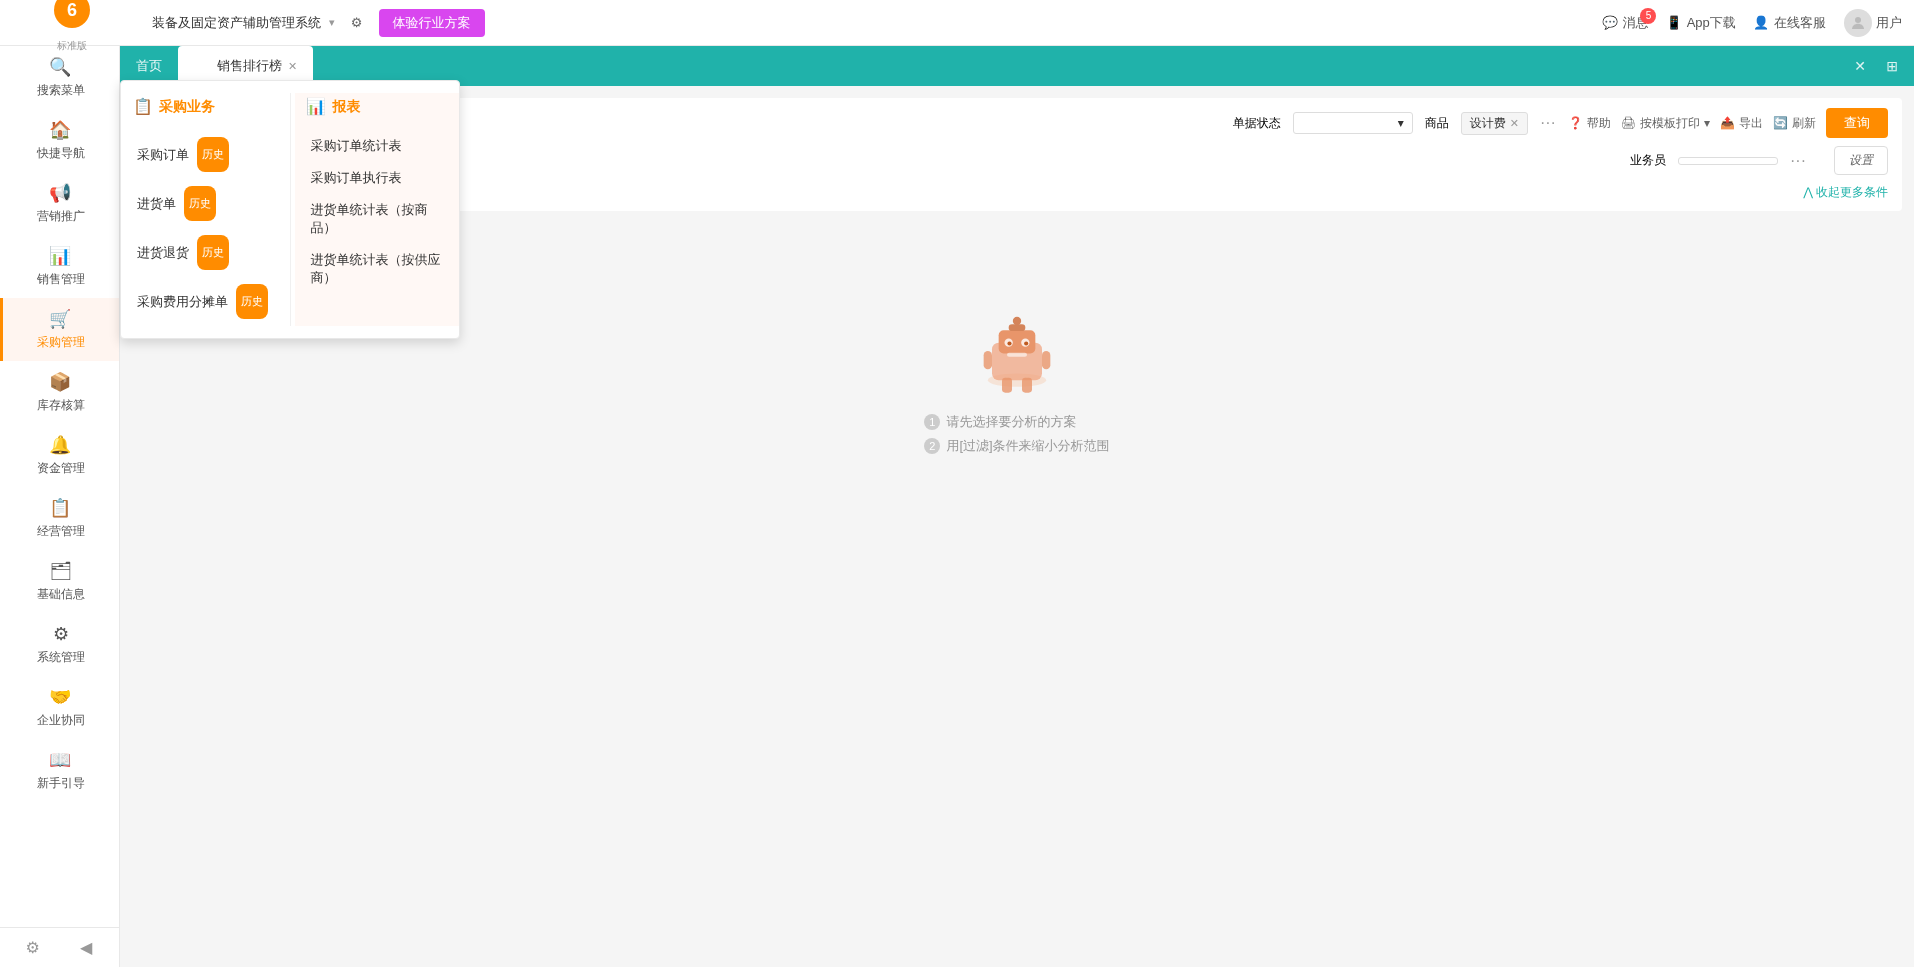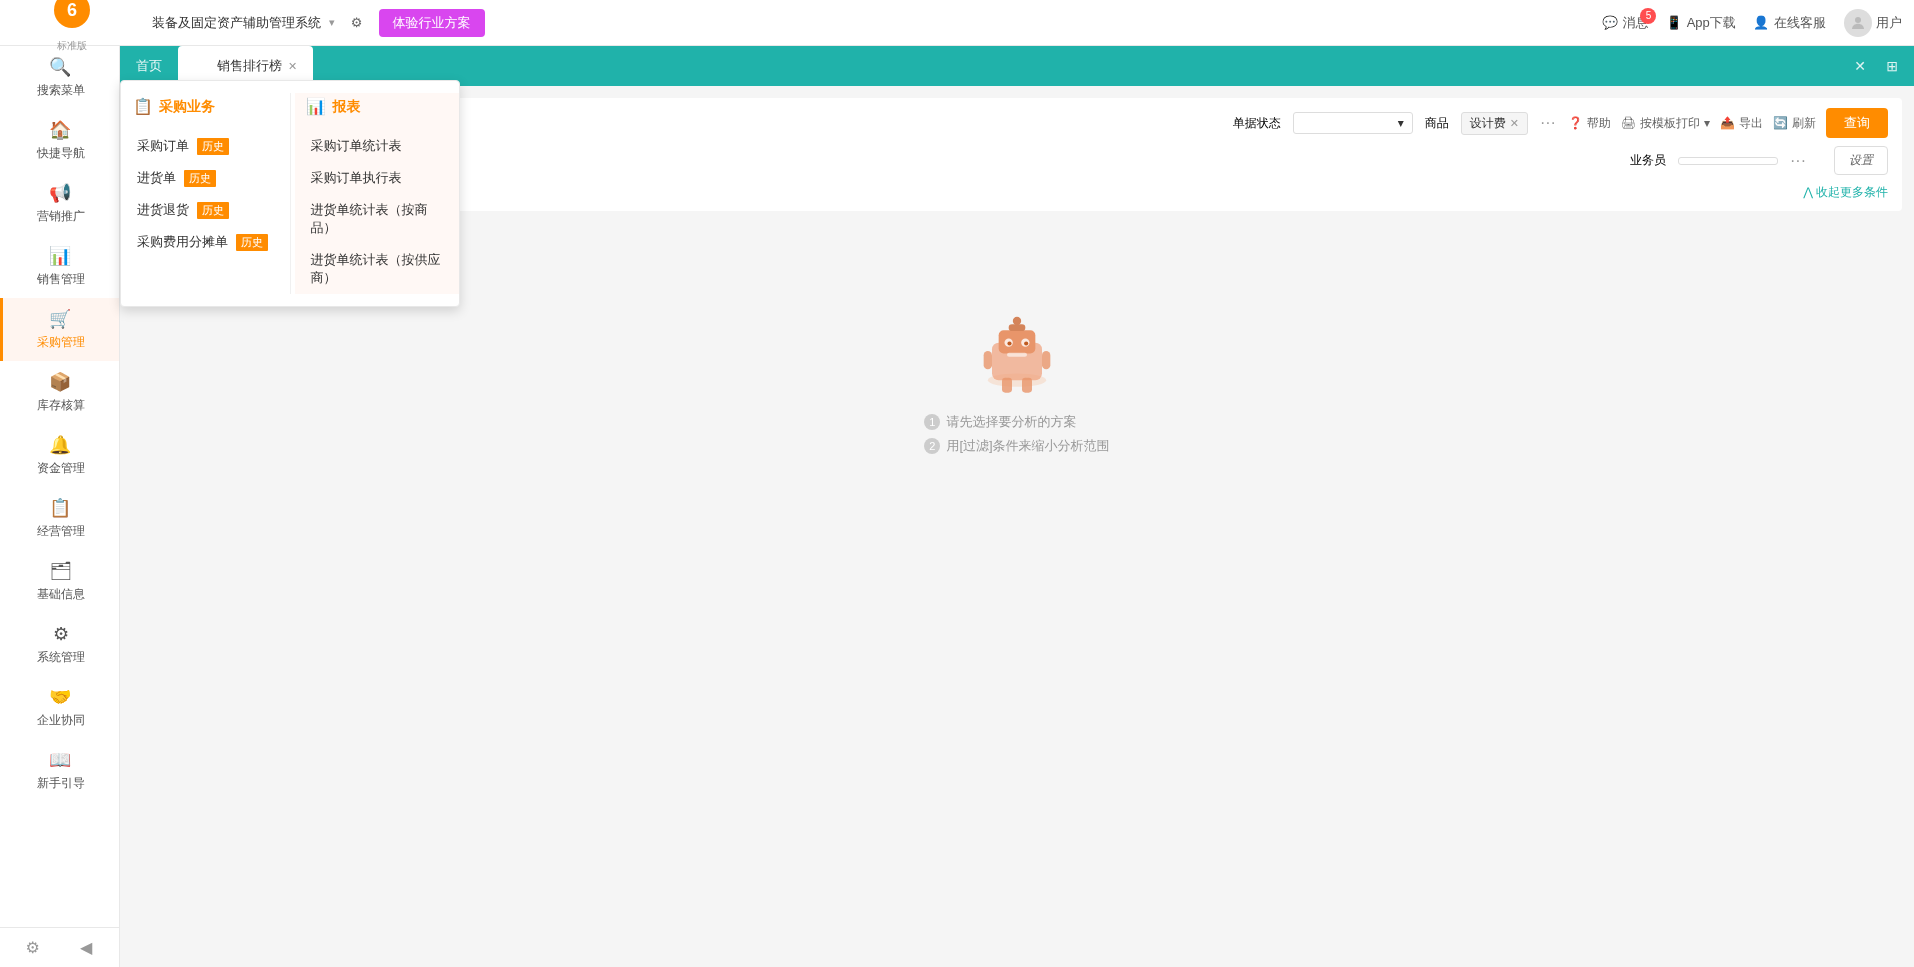--- a/index.html
+++ b/index.html
@@ -416,22 +416,22 @@
       gap: 8px;
       padding: 7px 4px;
       cursor: pointer;
       color: #333;
       font-size: 13px;
       border-radius: 3px;
     }
     .history-badge {
       background: #ff8c00;
       color: white;
-      border-radius: 1px;
-      padding: 1px 5px;
+      border-radius: 8px;
+      padding: 10px 5px;
       font-size: 11px;
     }
     .col-right-bg {
       background: #fff8f5;
     }
   </style>
 </head>
 <body>
 
 <div class="top-header">

